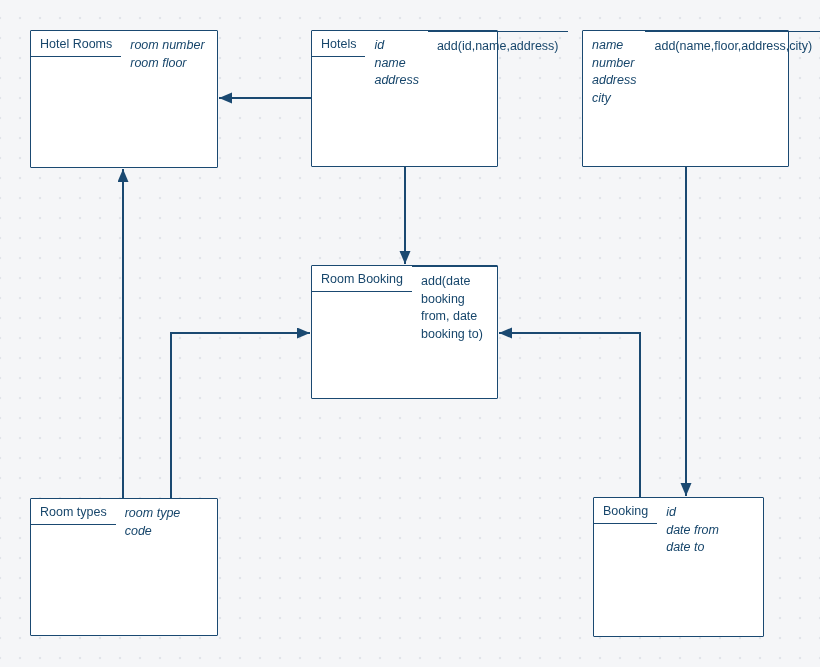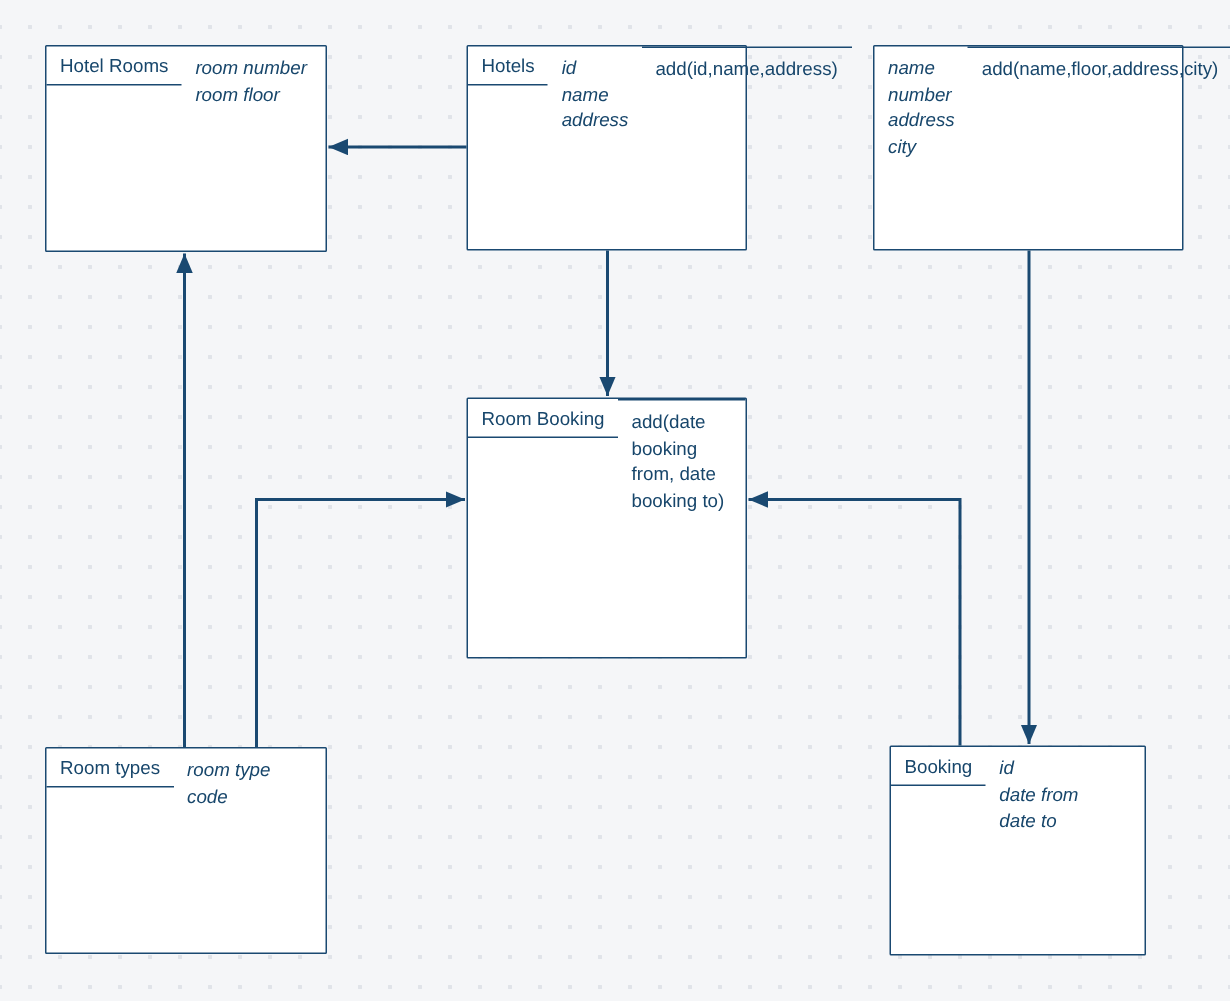--- a/index.html
+++ b/index.html
@@ -108,21 +108,21 @@
         <div class="uml-attrs">
           <div>name</div>
           <div>number</div>
           <div>address</div>
           <div>city</div>
         </div>
         <div class="uml-methods">
           <div>add(name,floor,address,city)</div>
         </div>
       </div>
-      <div class="uml-class has-methods" style="left: 311px; top: 265px; width: 187px; height: 174px;">
+      <div class="uml-class has-methods" style="left: 311px; top: 265px; width: 187px; height: 134px;">
         <div class="uml-title">Room Booking</div>
         <div class="uml-methods">
           <div>add(date booking from, date booking to)</div>
         </div>
       </div>
       <div class="uml-class" style="left: 30px; top: 498px; width: 188px; height: 138px;">
         <div class="uml-title">Room types</div>
         <div class="uml-attrs">
           <div>room type code</div>
         </div>

